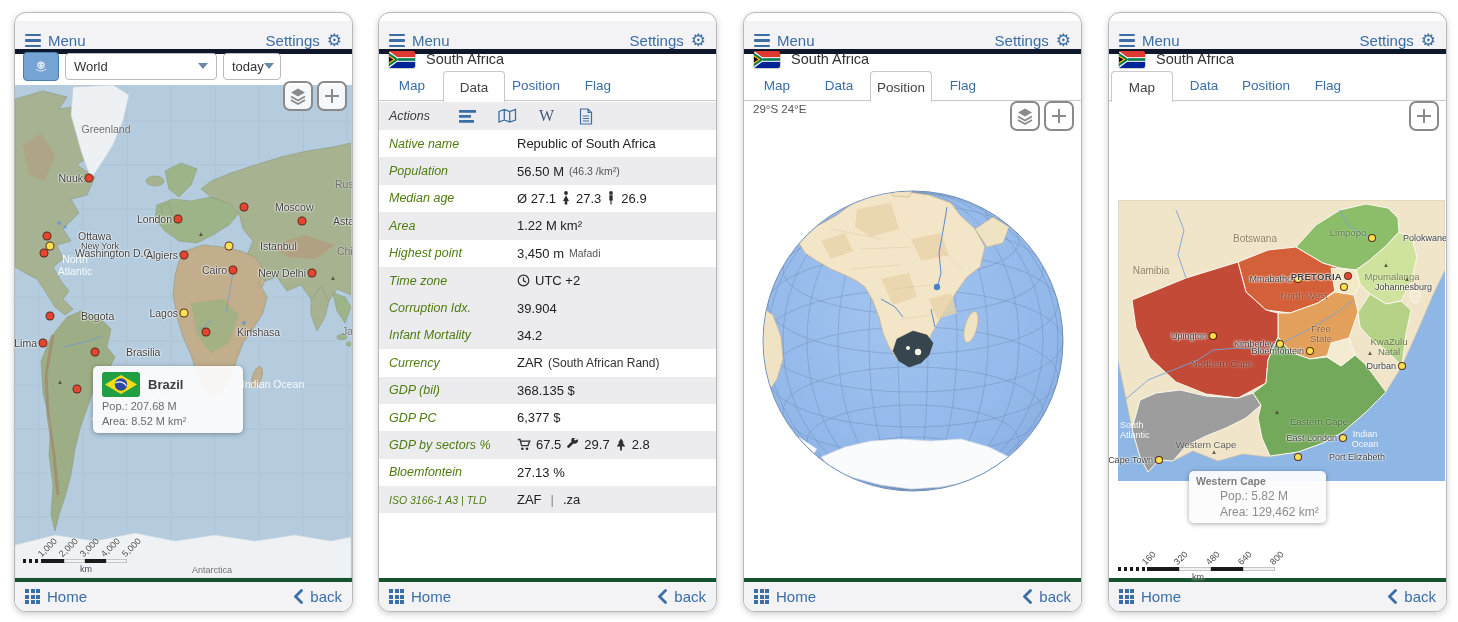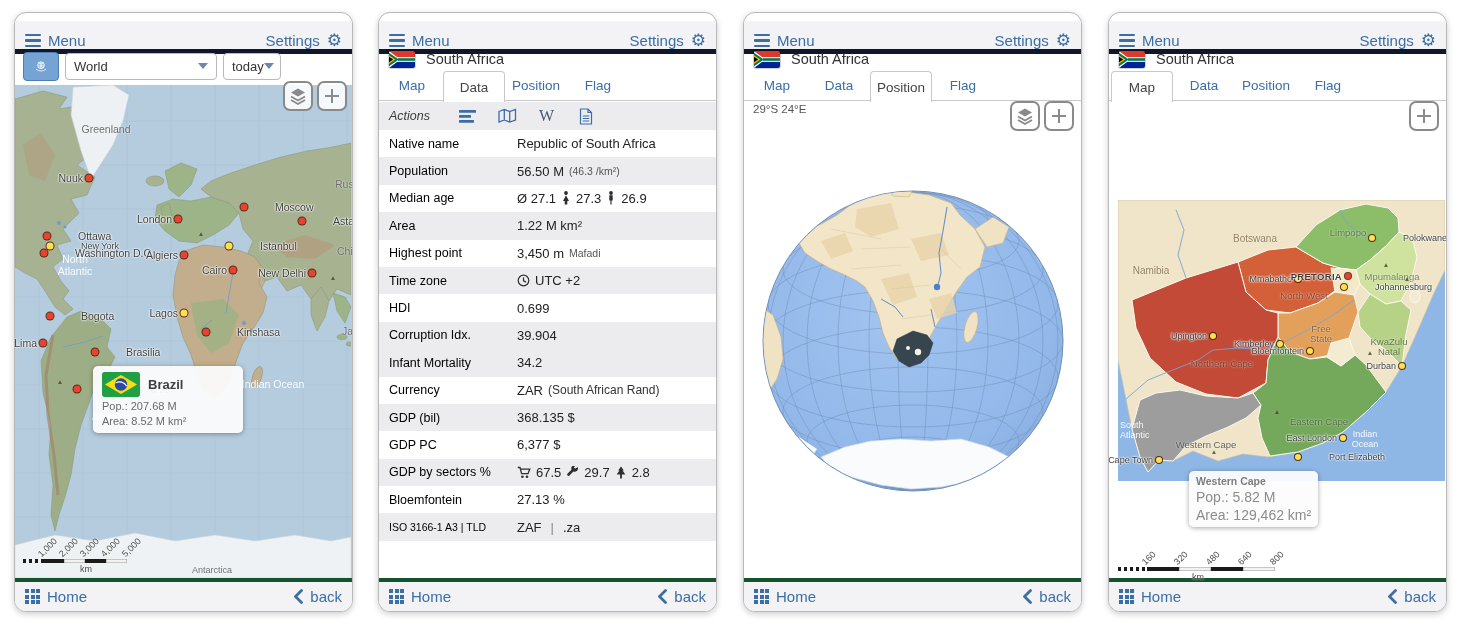--- a/index.html
+++ b/index.html
@@ -75,39 +75,39 @@
   .mtn{position:absolute;transform:translate(-50%,-50%);font-size:6.5px;color:#4a3f2f;opacity:.8;z-index:2;}
 
   
   .tooltip{position:absolute;background:rgba(252,252,253,.94);border-radius:5px;
     box-shadow:0 1px 5px rgba(0,0,0,.35);padding:6px 9px;z-index:7;}
   .tt-title-row{display:flex;align-items:center;gap:8px;}
   .tt-title{font-size:13px;font-weight:bold;color:#3f3f3f;}
   .tt-line{font-size:11px;color:#6b6b6b;margin-top:3px;white-space:nowrap;}
   .tooltip.sm{padding:4px 7px;}
   .tooltip.sm .tt-title{font-size:10.5px;color:#7d7d7d;}
-  .tooltip.sm .tt-line{font-size:14px;color:#8c8c8c;margin-top:2px;}
+  .tooltip.sm .tt-line{font-size:12px;color:#8c8c8c;margin-top:2px;margin-left:24px;}
 
   
   .scalebar{position:absolute;z-index:5;}
   .sticks{position:relative;height:17px;}
   .stick{position:absolute;bottom:0;font-size:9px;color:#4a4a4a;transform:rotate(-45deg);
     transform-origin:left bottom;text-shadow:0 0 2px #fff,0 0 2px #fff;white-space:nowrap;}
   .sbar{display:flex;height:4px;}
   .sdots{height:4px;background:repeating-linear-gradient(90deg,#1a1a1a 0 3px,transparent 3px 6px);}
   .sseg{height:4px;}
   .sb{background:#1a1a1a}
   .sw{background:#f2f2f2;box-shadow:inset 0 0 0 0.5px #9a9a9a}
   .skm{font-size:9px;color:#4a4a4a;margin-top:1px;text-shadow:0 0 2px #fff;}
 
   
   .dtable{position:absolute;top:89px;left:0;right:0;}
   .trow{height:27.4px;display:flex;align-items:center;padding:0 10px;box-sizing:border-box;}
   .trow.alt{background:#ececee;}
-  .tlabel{width:128px;flex-shrink:0;font-size:12.5px;color:#000000;}
+  .tlabel{width:128px;flex-shrink:0;font-style:italic;font-size:12.5px;color:#4d7c0f;}
   .tlabel.smlbl{font-size:10.5px;}
   .tvalue{font-size:13px;color:#222;display:flex;align-items:center;gap:5px;}
   .tnote{font-size:10.5px;color:#555;}
   .tsep{color:#888;padding:0 4px;}
   .arow{height:28px;display:flex;align-items:center;background:#ececee;padding:0 10px;box-sizing:border-box;}
   .alabel{width:60px;font-style:italic;font-size:12.5px;color:#3a3a3a;}
   .aicon{width:39px;display:flex;justify-content:center;align-items:center;cursor:pointer;color:var(--accent);}
   .wiki{font-family:"Liberation Serif",serif;font-size:16px;color:#41597a;}
 
   .coords{position:absolute;top:90px;left:9px;font-size:11.5px;color:#555;z-index:3;}
@@ -463,26 +463,20 @@
     <div class="trow alt">
       <span class="tlabel">Time zone</span>
       <span class="tvalue">
         <svg class="micon" width="13" height="13" viewBox="0 0 13 13">
             <circle cx="6.5" cy="6.5" r="5.3" fill="none" stroke="#2e2e2e" stroke-width="1.2"></circle>
             <path d="M6.5 3.8 V6.8 L8.6 7.9" stroke="#2e2e2e" stroke-width="1.2" fill="none" stroke-linecap="round"></path>
           </svg>
         <span>UTC +2</span>
       </span>
     </div>
-    <div class="trow">
-      <span class="tlabel">HDI</span>
-      <span class="tvalue">
-          <span>0.699</span>
-        </span>
-    </div>
     <div class="trow alt">
       <span class="tlabel">Corruption Idx.</span>
       <span class="tvalue">
           <span>39.904</span>
         </span>
     </div>
     <div class="trow alt">
       <span class="tlabel">Infant Mortality</span>
       <span class="tvalue">
           <span>34.2</span>

